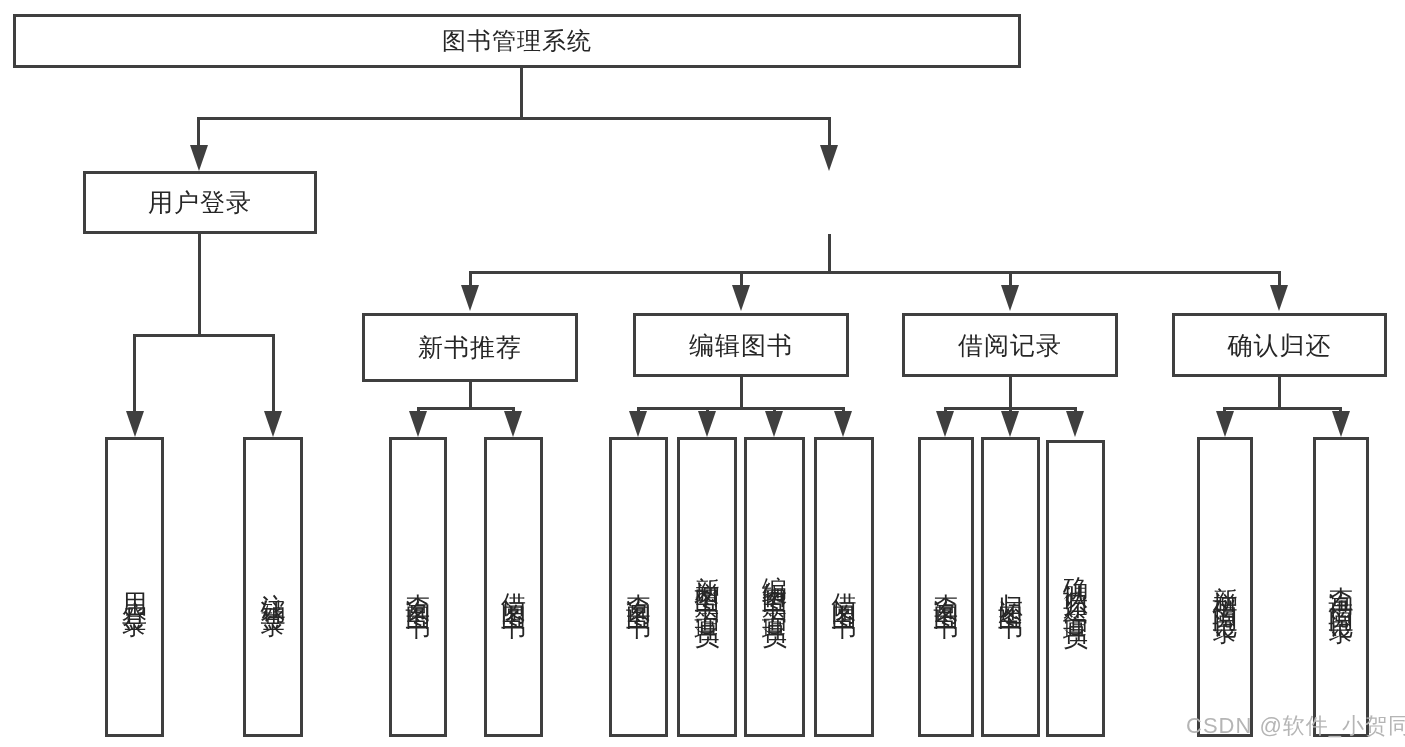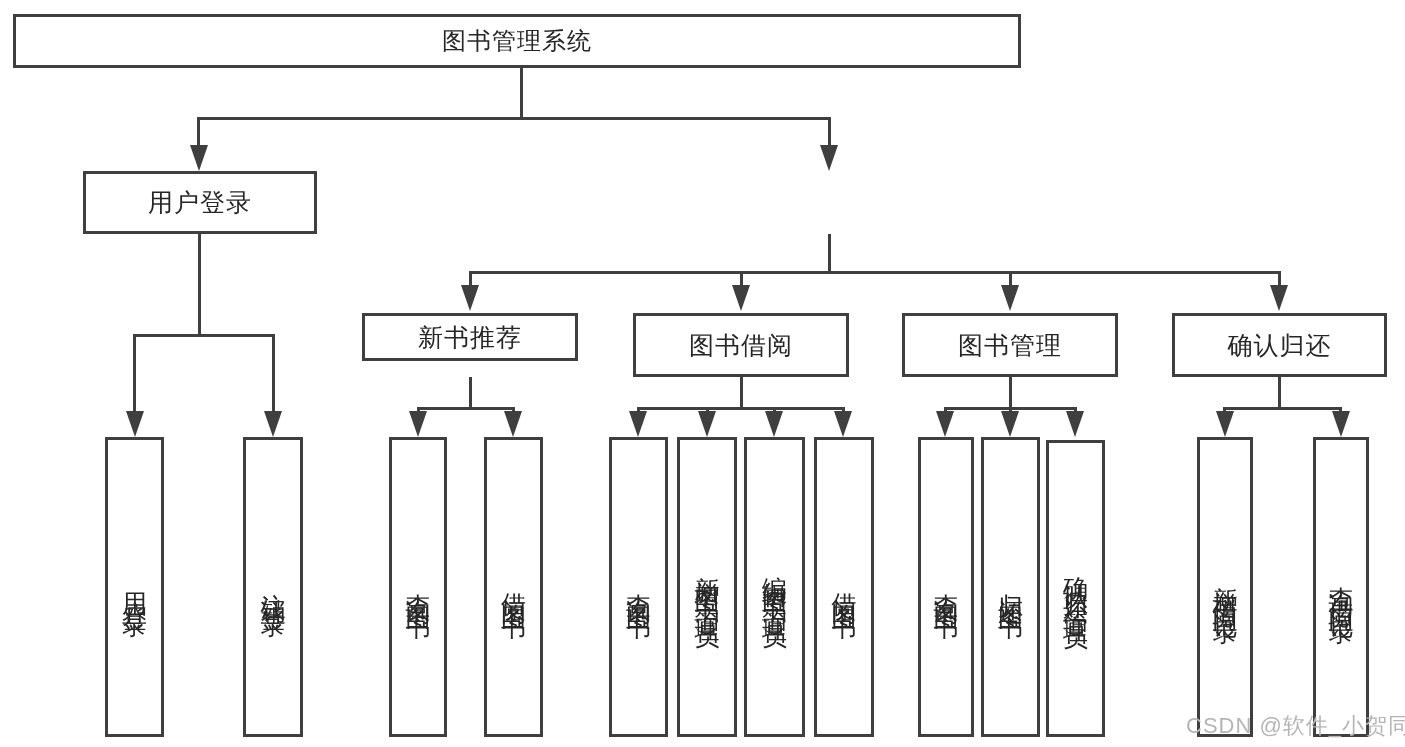--- a/index.html
+++ b/index.html
@@ -47,28 +47,28 @@
 <div class="canvas">
 
   <div class="box" style="left:13px;top:14px;width:1008px;height:54px;font-size:24px;">
     <span class="lbl">图书管理系统</span>
   </div>
 
   <div class="box" style="left:83px;top:171px;width:234px;height:63px;">
     <span class="lbl">用户登录</span>
   </div>
 
-  <div class="box" style="left:362px;top:313px;width:216px;height:48px;">
+  <div class="box" style="left:362px;top:313px;width:216px;height:69px;">
     <span class="lbl">新书推荐</span>
   </div>
   <div class="box" style="left:633px;top:313px;width:216px;height:64px;">
-    <span class="lbl">图书借阅</span>
+    <span class="lbl">编辑图书</span>
   </div>
   <div class="box" style="left:902px;top:313px;width:216px;height:64px;">
-    <span class="lbl">图书管理</span>
+    <span class="lbl">借阅记录</span>
   </div>
   <div class="box" style="left:1172px;top:313px;width:215px;height:64px;">
     <span class="lbl">确认归还</span>
   </div>
 
   <div class="box v" style="left:105px;top:437px;width:59px;height:300px;">
     <span class="lbl">用户登录</span>
   </div>
   <div class="box v" style="left:243px;top:437px;width:60px;height:300px;">
     <span class="lbl">注销登录</span>

